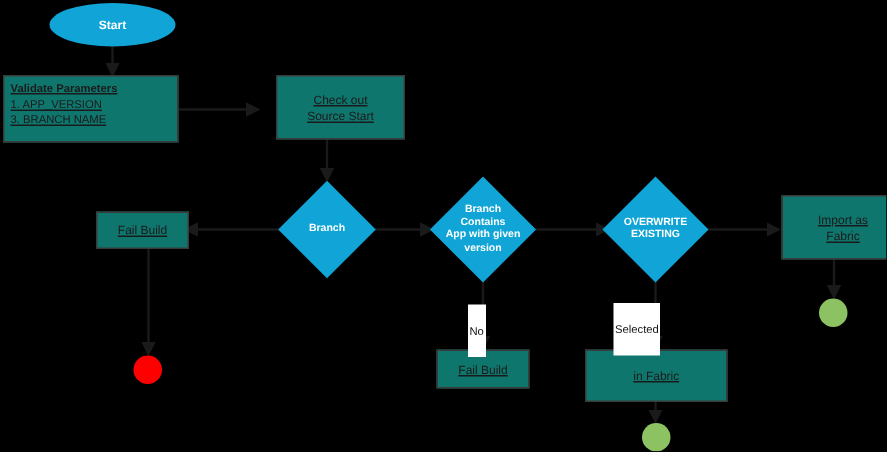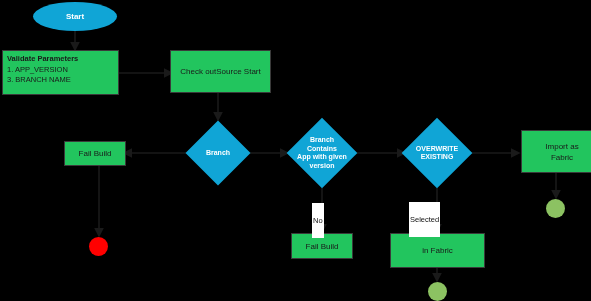--- a/index.html
+++ b/index.html
@@ -33,25 +33,26 @@
   }
   
   .ellipse {
     border-radius: 50%;
     color: #ffffff;
     font-size: 8px;
     font-weight: bold;
   }
   
   .rect {
-    background: #22c55e;
+    background: #0f766e;
     border: 1px solid #3a3a3a;
     color: #1a1a1a;
     font-size: 8px;
     line-height: 11px;
+    text-decoration: underline;
   }
   .rect.left-align {
     justify-content: flex-start;
     text-align: left;
     padding: 3px 4px;
     font-size: 7.5px;
     line-height: 10.5px;
   }
   
   .diamond {
@@ -135,21 +136,21 @@
   <div class="node ellipse" style="left:33px; top:2px; width:84px; height:29px; background:#10A5D6;">
     <span>Start</span>
   </div>
 
   <div class="node rect left-align" style="left:2px; top:50px; width:117px; height:45px; flex-direction:column; align-items:flex-start;">
     <span style="font-weight:bold;">Validate Parameters</span>
     <span>1. APP_VERSION</span>
     <span>3. BRANCH NAME</span>
   </div>
 
-  <div class="node rect" style="left:170px; top:50px; width:101px; height:43px; flex-direction:row;">
+  <div class="node rect" style="left:184px; top:50px; width:86px; height:43px; flex-direction:column;">
     <span>Check out</span>
     <span>Source Start</span>
   </div>
 
   <div class="diamond" style="left:195px; top:130px; width:46px; height:46px;">
     <div class="shape"></div>
     <div class="dlabel">Branch</div>
   </div>
 
   <div class="diamond" style="left:297px; top:128px; width:50px; height:50px;">

